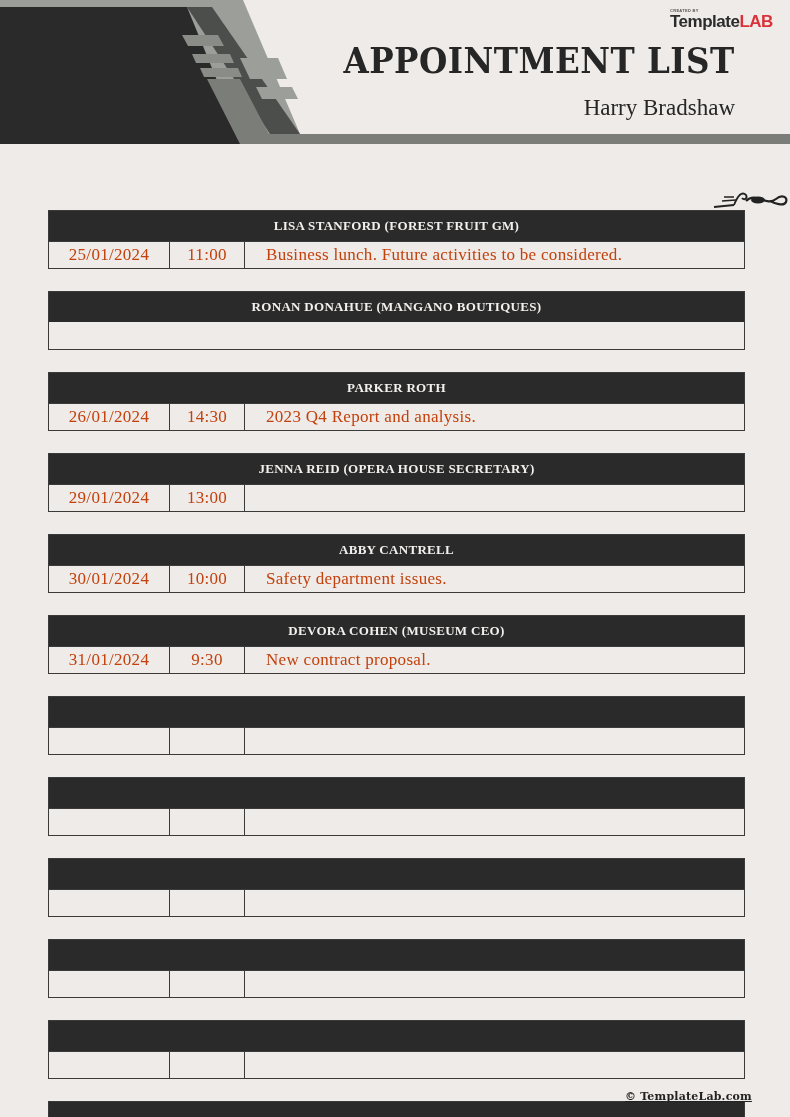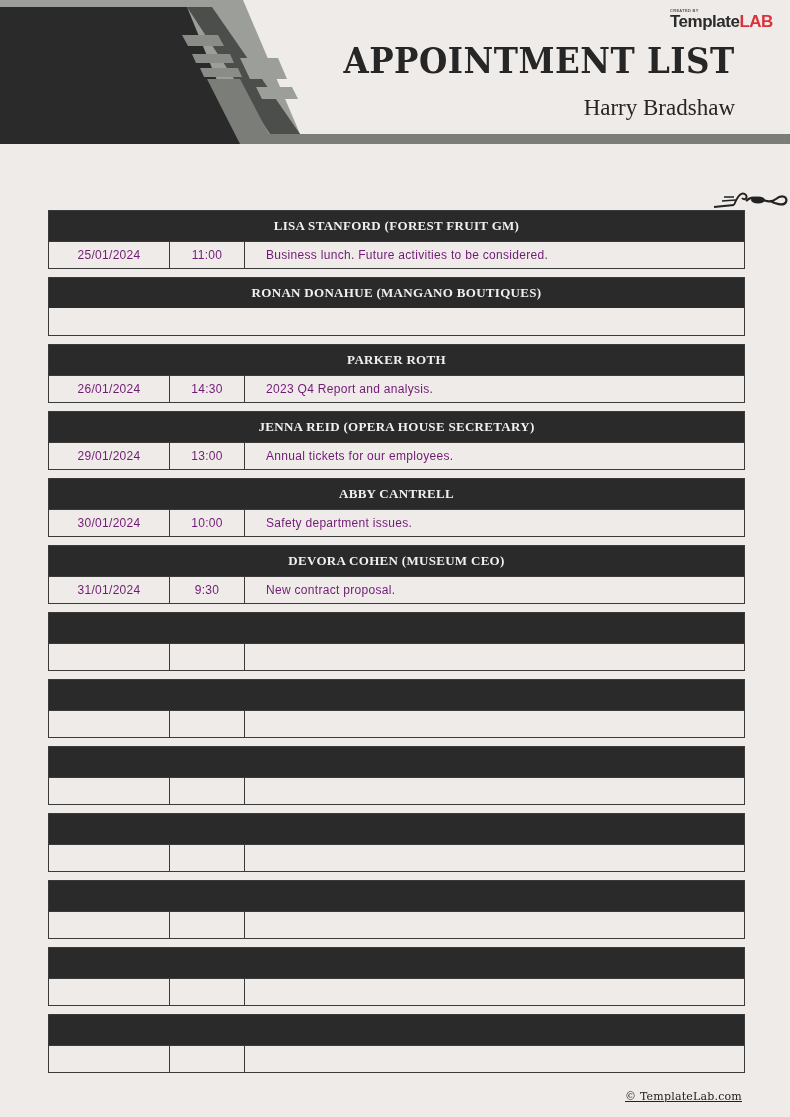--- a/index.html
+++ b/index.html
@@ -9,29 +9,29 @@
   .logo { position:absolute; left:670px; top:8px; font-family:"Liberation Sans", sans-serif; font-weight:bold; }
   .logo .created { display:block; font-size:4px; color:#555; letter-spacing:0.3px; line-height:5px; }
   .logo .brand { font-size:17px; letter-spacing:-0.5px; line-height:17px; }
   .logo .brand .t { color:#2b2b2b; }
   .logo .brand .lab { color:#d9323a;margin-top:40px; }
   .title { position:absolute; right:55px; top:40px; font-size:35px; font-weight:bold; letter-spacing:0.5px;
            font-family:"DejaVu Serif", serif; transform:scaleX(0.93); transform-origin:right; color:#262626; }
   .subtitle { position:absolute; right:55px; top:95px; font-size:23px; font-family:"Liberation Serif", serif; color:#262626; }
   .ornament { position:absolute; left:712px; top:187px; width:78px; height:24px; }
   .list { position:absolute; left:48px; top:210px; width:697px; }
-  .block { height:59px; margin-bottom:8px; border:1px solid #3a3a3a; box-sizing:border-box; background:#efebe8; }
+  .block { height:59px; margin-bottom:22px; border:1px solid #3a3a3a; box-sizing:border-box; background:#efebe8; }
   .block-header { height:30px; background:#2a2a2a; color:#f2f0ee; text-align:center; line-height:30px;
                   font-size:13px; font-weight:bold; letter-spacing:0.3px; font-family:"Liberation Serif", serif; }
   .block-row { display:flex; height:27px; border-top:1px solid #3a3a3a; box-sizing:border-box; }
-  .cell { font-size:12px; line-height:26px; box-sizing:border-box; font-family:Liberation Sans, sans-serif; color:#701a75; letter-spacing:0.3px; }
+  .cell { font-size:17px; line-height:26px; box-sizing:border-box; font-family:Liberation Serif, serif; color:#c2410c; letter-spacing:0.3px; }
   .c-date { width:121px; border-right:1.5px solid #3a3a3a; text-align:center; }
   .c-time { width:75px; border-right:1.5px solid #3a3a3a; text-align:center; }
   .c-desc { flex:1; padding-left:21px; }
-  .footer { position:absolute; left:625px; top:1090px; font-size:11px; font-weight:normal; text-decoration:underline;
+  .footer { position:absolute; left:625px; top:1090px; font-size:11px; font-weight:bold; text-decoration:underline;
             font-family:"DejaVu Serif", serif; color:#222; letter-spacing:0.2px;text-align:right; }
 </style>
 </head>
 <body>
 
 <svg class="header-band" viewBox="0 0 790 146" width="790" height="146">
   <rect x="0" y="0" width="790" height="146" fill="#efebe8"></rect>
 
   <polygon points="0,0 243,0 300,134 0,134" fill="#9c9e9a"></polygon>
 
@@ -84,21 +84,20 @@
       <div class="cell c-date">26/01/2024</div>
       <div class="cell c-time">14:30</div>
       <div class="cell c-desc">2023 Q4 Report and analysis.</div>
     </div>
   </div>
   <div class="block">
     <div class="block-header">JENNA REID (OPERA HOUSE SECRETARY)</div>
     <div class="block-row">
       <div class="cell c-date">29/01/2024</div>
       <div class="cell c-time">13:00</div>
-      <div class="cell c-desc">Annual tickets for our employees.</div>
     </div>
   </div>
   <div class="block">
     <div class="block-header">ABBY CANTRELL</div>
     <div class="block-row">
       <div class="cell c-date">30/01/2024</div>
       <div class="cell c-time">10:00</div>
       <div class="cell c-desc">Safety department issues.</div>
     </div>
   </div>

